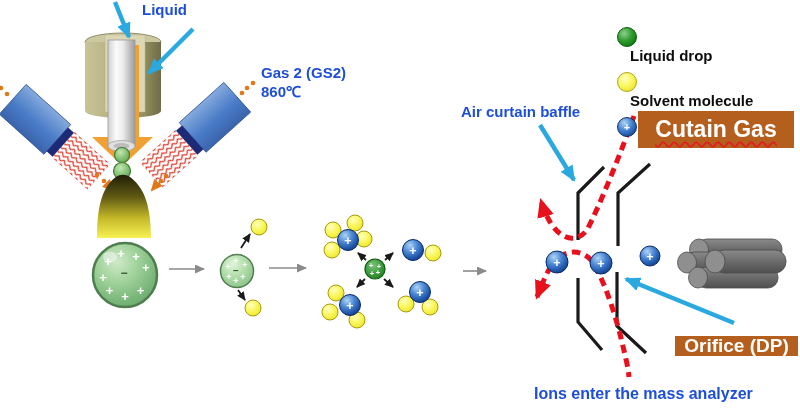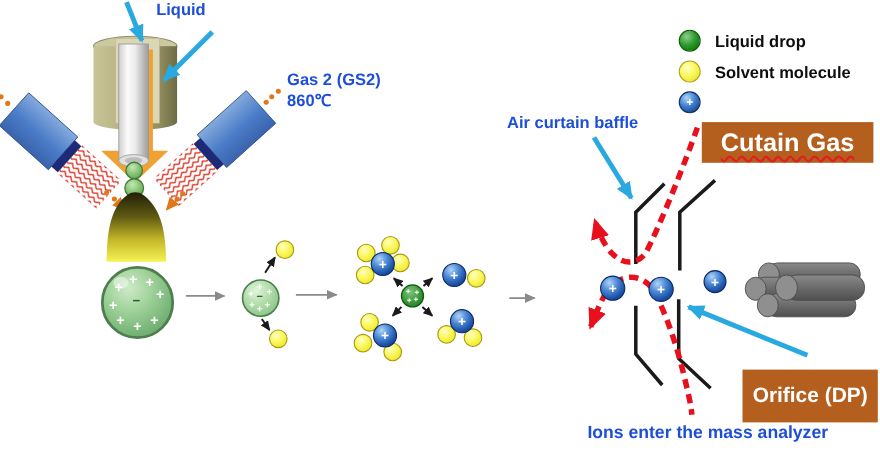--- a/index.html
+++ b/index.html
@@ -10,24 +10,24 @@
   .p13{font-size:13px;fill:#ffffff;}
   .p9{font-size:9px;fill:#ffffff;}
   .p8{font-size:7.5px;fill:#ffffff;}
   .p12{font-size:12.5px;fill:#ffffff;}
   .minus13{font-size:12px;fill:#2e5a2e;}
   .minus10{font-size:10px;fill:#2e5a2e;}
   .lbl{position:absolute;font-weight:bold;color:#1d4ed8;font-size:15px;line-height:19px;white-space:nowrap;z-index:5;}
   .callout{position:absolute;background:#b45f1d;color:#fff;font-weight:bold;display:flex;
            align-items:center;justify-content:center;z-index:6;}
   #curtain-box{left:638px;top:111px;width:156px;height:37px;font-size:23px;}
-  #orifice-box{left:675px;top:336px;width:123px;height:48px;font-size:19px;}
+  #orifice-box{left:675px;top:336px;width:123px;height:20px;font-size:19px;}
   .wavy{text-decoration:underline wavy #e02020;text-decoration-thickness:1.5px;text-underline-offset:4px;}
   #legend{position:absolute;left:617px;top:27px;z-index:5;}
-  .legend-row{display:flex;align-items:flex-end;margin-bottom:8px;}
+  .legend-row{display:flex;align-items:flex-start;margin-bottom:8px;flex-direction:column;}
   .lball{width:18px;height:18px;border-radius:50%;display:inline-flex;align-items:center;
          justify-content:center;flex:0 0 18px;}
   .lball.green{background:radial-gradient(circle at 35% 30%,#8ed08e,#2f9b2f 45%,#0e7a0e 82%);border:1px solid #085a08;}
   .lball.yellow{background:radial-gradient(circle at 38% 32%,#ffffc0,#faf75e 45%,#e8e22a 85%);border:1px solid #b0a416;}
   .lball.blue{background:radial-gradient(circle at 36% 28%,#b0d4f5,#3f7fd0 45%,#16448e 85%);border:1px solid #0d2f66;}
   .lb-plus{color:#fff;font-size:11px;font-weight:bold;line-height:1;}
   .legend-label{margin-left:13px;font-weight:bold;font-size:15px;color:#0d0d0d;white-space:nowrap;}
 </style>
 </head>
 <body>

